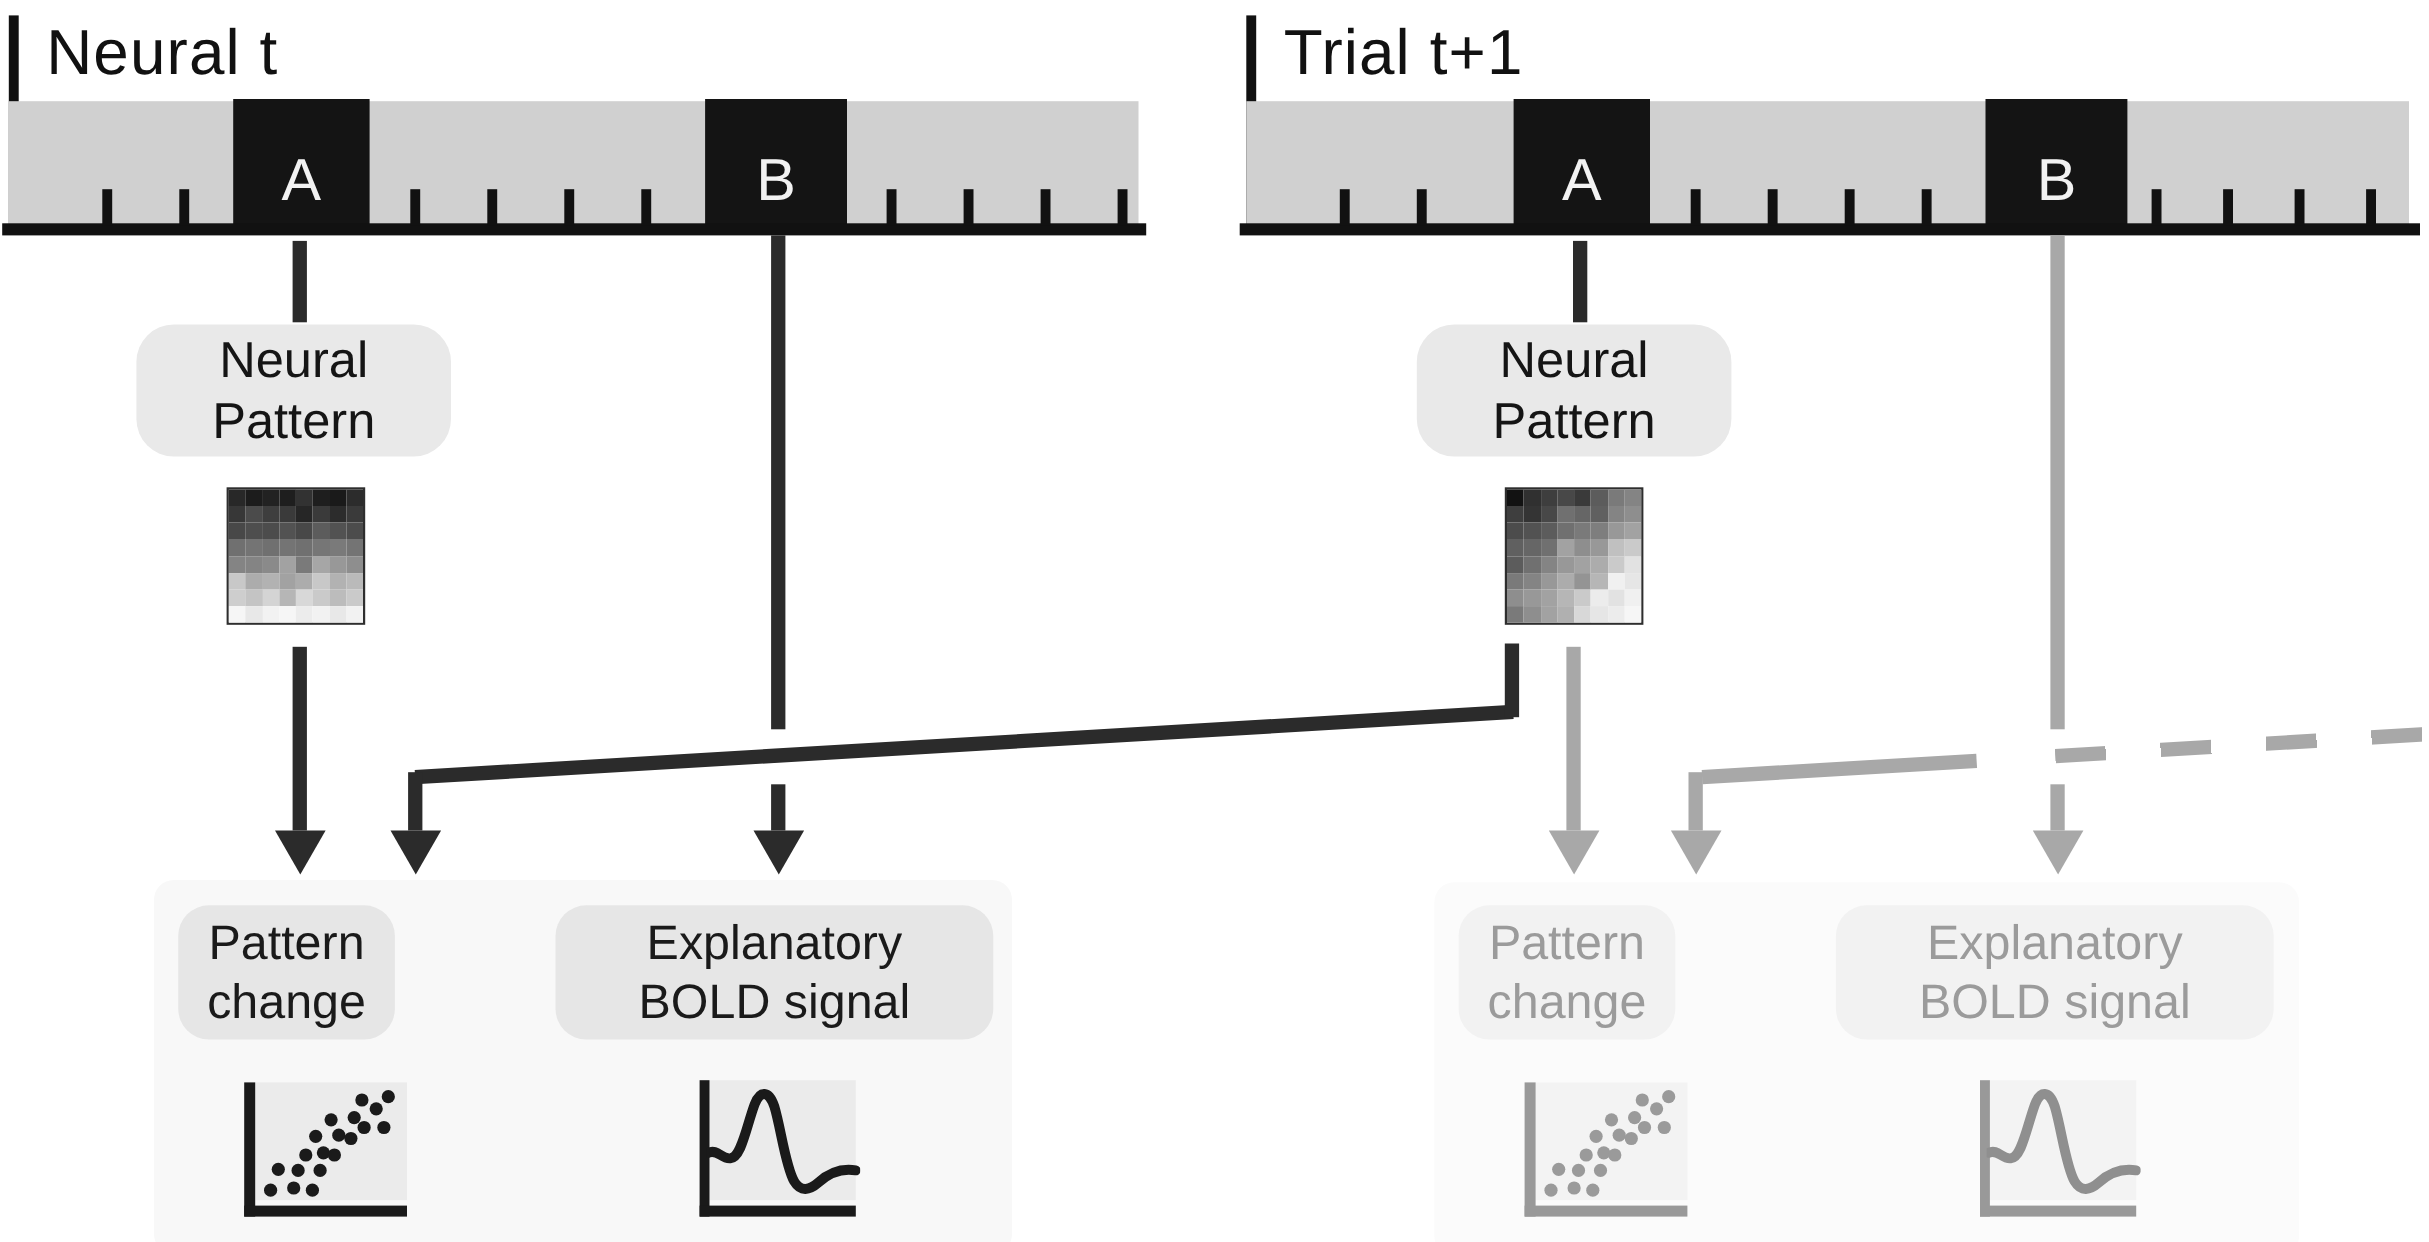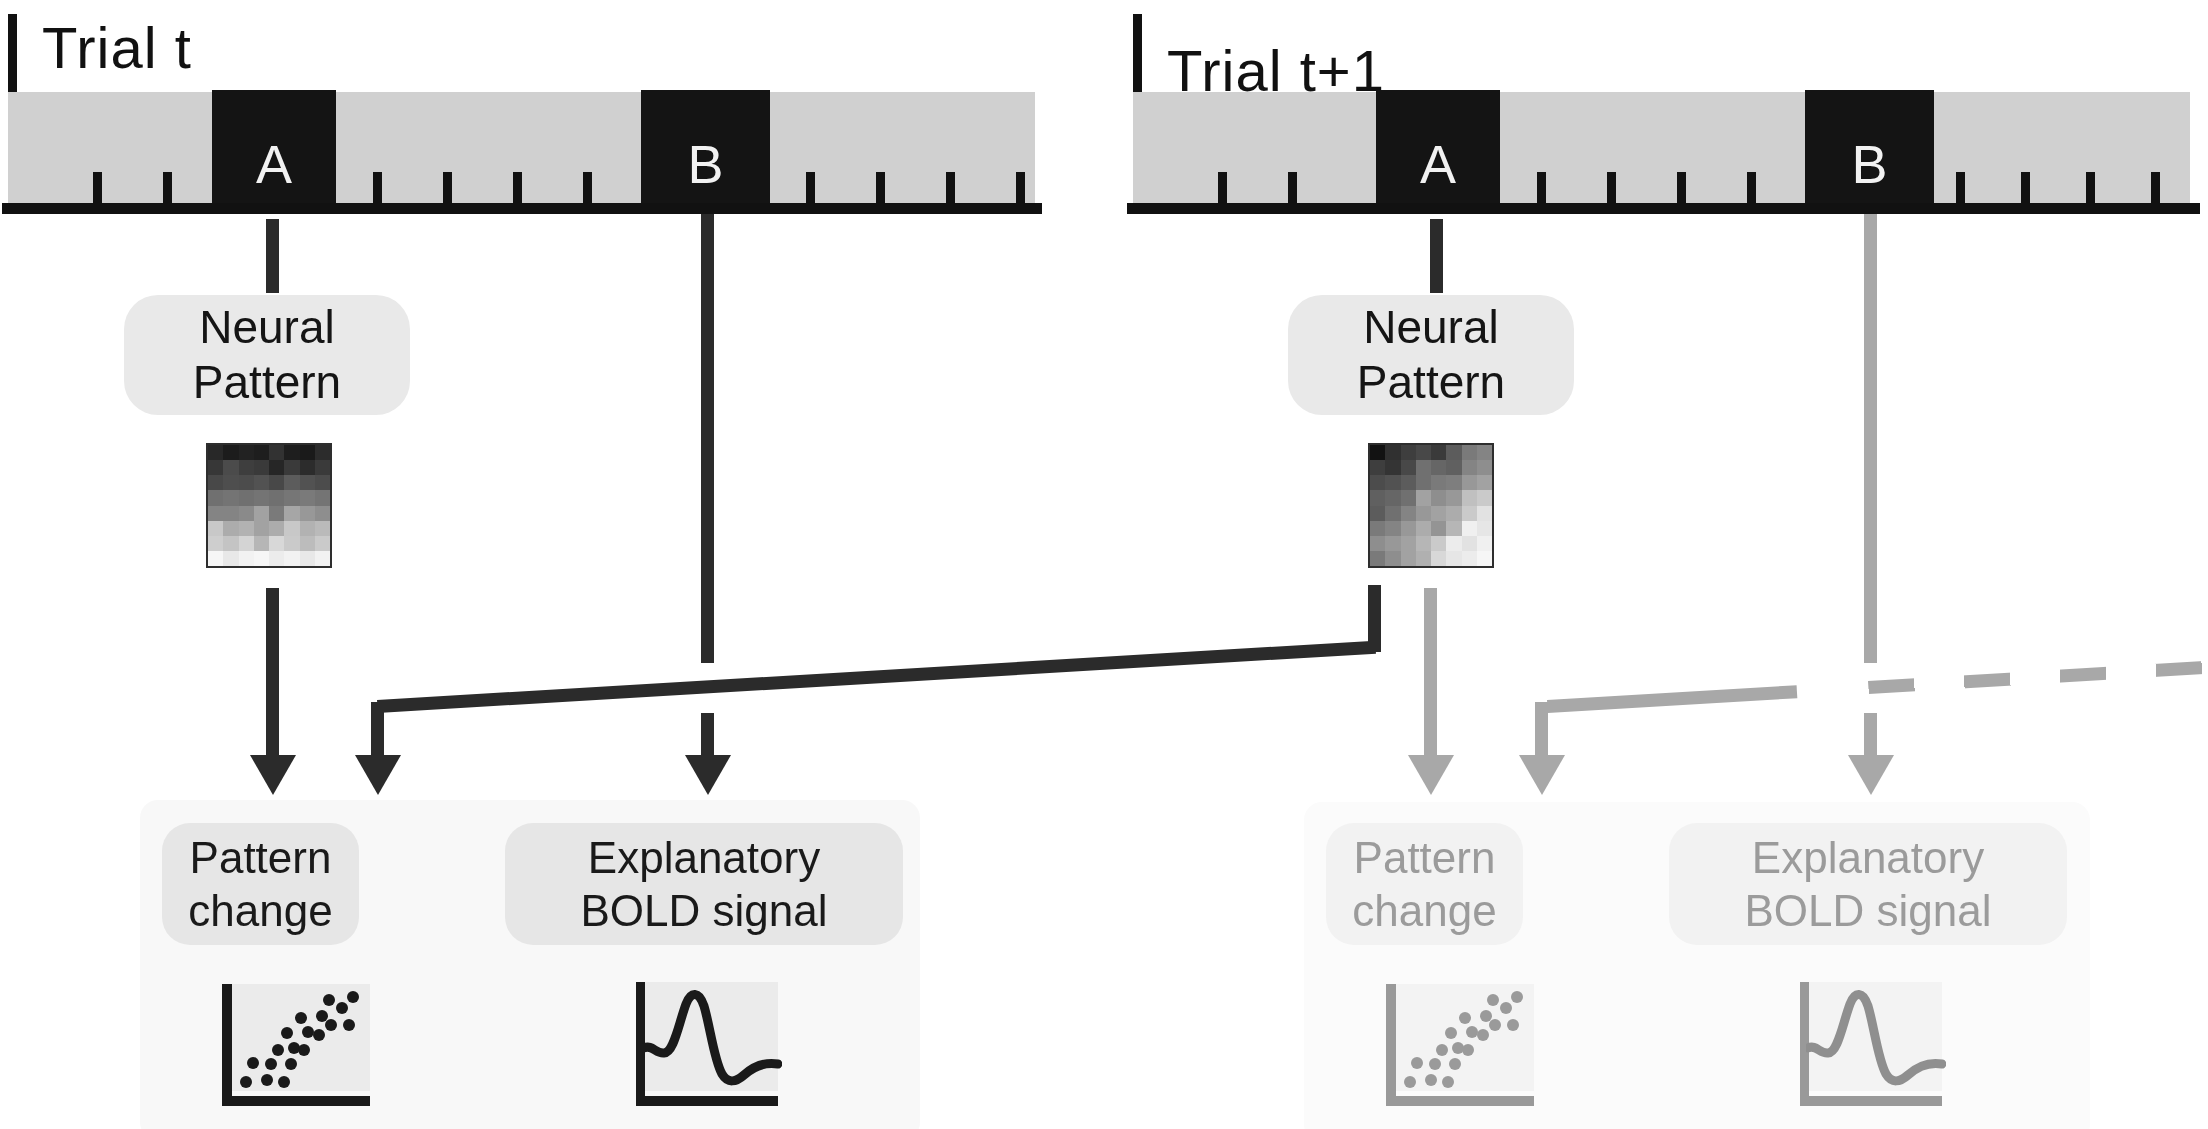--- a/index.html
+++ b/index.html
@@ -48,21 +48,21 @@
   .dot{position:absolute;width:12px;height:12px;border-radius:50%;transform:translate(-50%,50%);}
   .dot.dark-d{background:#1a1a1a;}
   .dot.gray-d{background:#9a9a9a;}
 </style>
 </head>
 <body>
 
 <div id="canvas">
 
   <div class="abs corner-line" style="left:8px;top:14px;height:196px;"></div>
-  <div class="abs trial-title" style="left:42px;top:14px;">Trial t</div>
+  <div class="abs trial-title" style="left:42px;top:14px;">Neural t</div>
 
   <div class="abs bar" style="left:8px;top:92px;width:1027px;height:113px;"></div>
   <div class="abs stim" style="left:212px;top:90px;width:124px;height:115px;">
       <span>A</span>
     </div>
   <div class="abs stim" style="left:641px;top:90px;width:129px;height:115px;">
       <span>B</span>
     </div>
   <div class="abs baseline" style="left:2px;top:203px;width:1040px;height:11px;"></div>
   <div class="abs" style="left:0;top:0;">
@@ -203,21 +203,21 @@
   <div class="abs" style="left:636px;top:982px;width:142px;height:124px;">
     <div class="abs mini-plot-bg" style="left:9px;top:0;width:133px;height:109px;"></div>
     <div class="abs axisbar-dark" style="left:0;top:0;width:9px;height:124px;"></div>
     <div class="abs axisbar-dark" style="left:0;top:114px;width:142px;height:10px;"></div>
     <svg class="abs" style="left:6px;top:0;" width="140" height="120" viewBox="0 0 140 120">
       <path fill="none" stroke="#1a1a1a" stroke-width="9" stroke-linecap="round" d="M 2 66 C 10 62 14 72 22 71 C 32 70 36 44 44 22 C 49 9 57 9 62 24 C 68 44 72 78 80 92 C 86 102 94 100 102 93 C 112 84 124 80 136 82"></path>
     </svg>
   </div>
 
   <div class="abs corner-line" style="left:1133px;top:14px;height:196px;"></div>
-  <div class="abs trial-title" style="left:1167px;top:14px;margin-top:23px;">Trial t+1</div>
+  <div class="abs trial-title" style="left:1167px;top:14px;">Trial t+1</div>
 
   <div class="abs bar" style="left:1133px;top:92px;width:1057px;height:113px;"></div>
   <div class="abs stim" style="left:1376px;top:90px;width:124px;height:115px;">
       <span>A</span>
     </div>
   <div class="abs stim" style="left:1805px;top:90px;width:129px;height:115px;">
       <span>B</span>
     </div>
   <div class="abs baseline" style="left:1127px;top:203px;width:1073px;height:11px;"></div>
   <div class="abs" style="left:0;top:0;">

